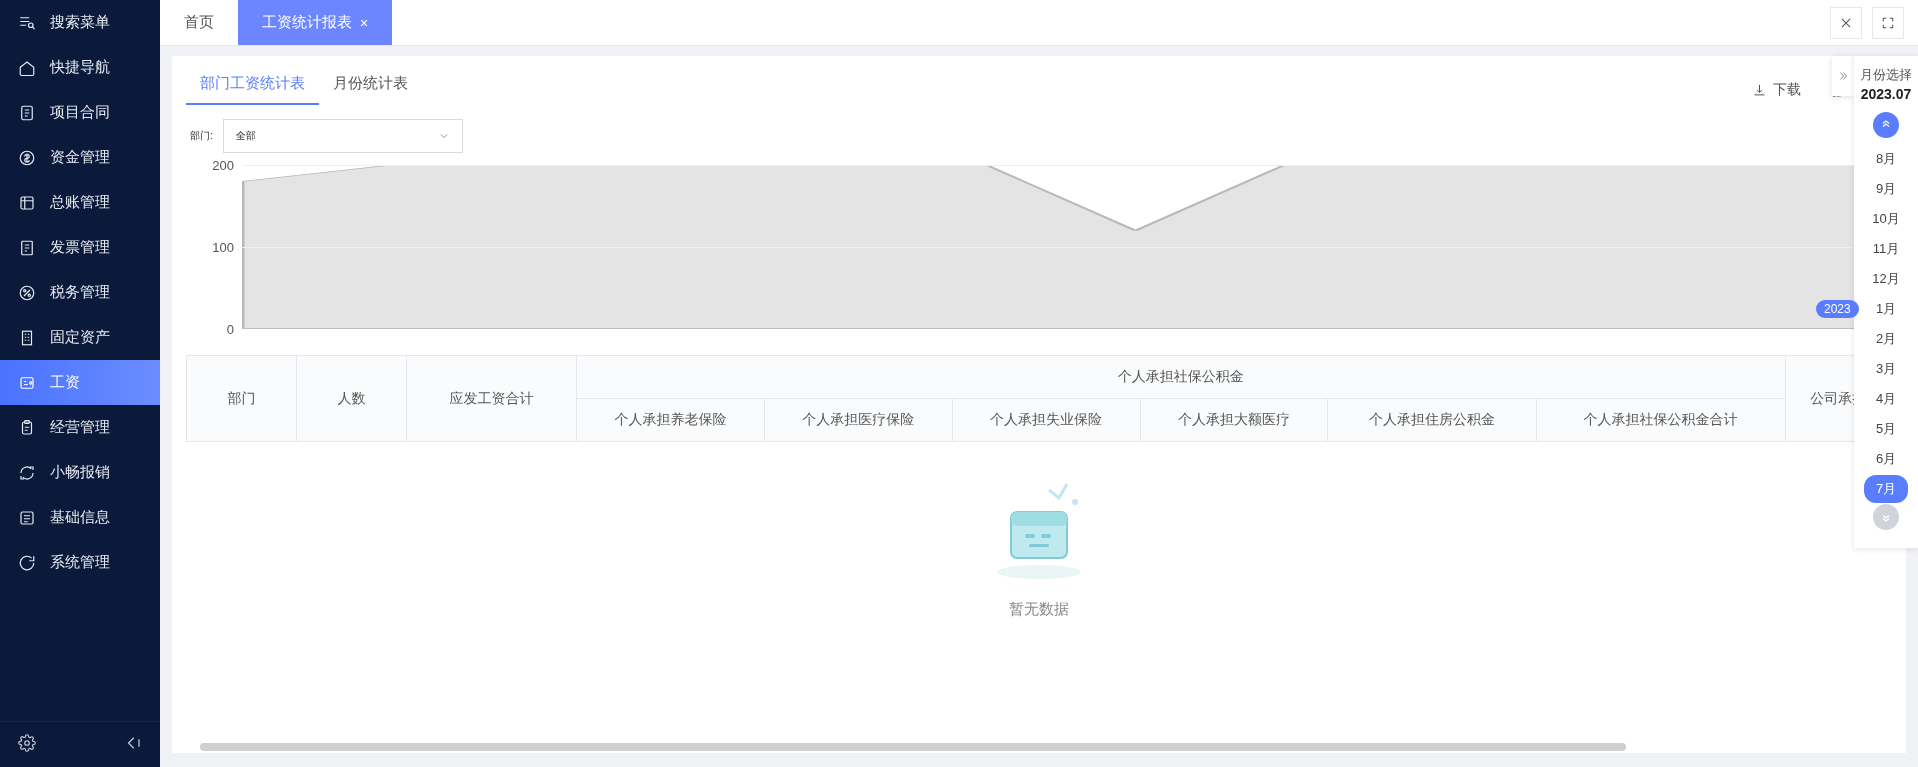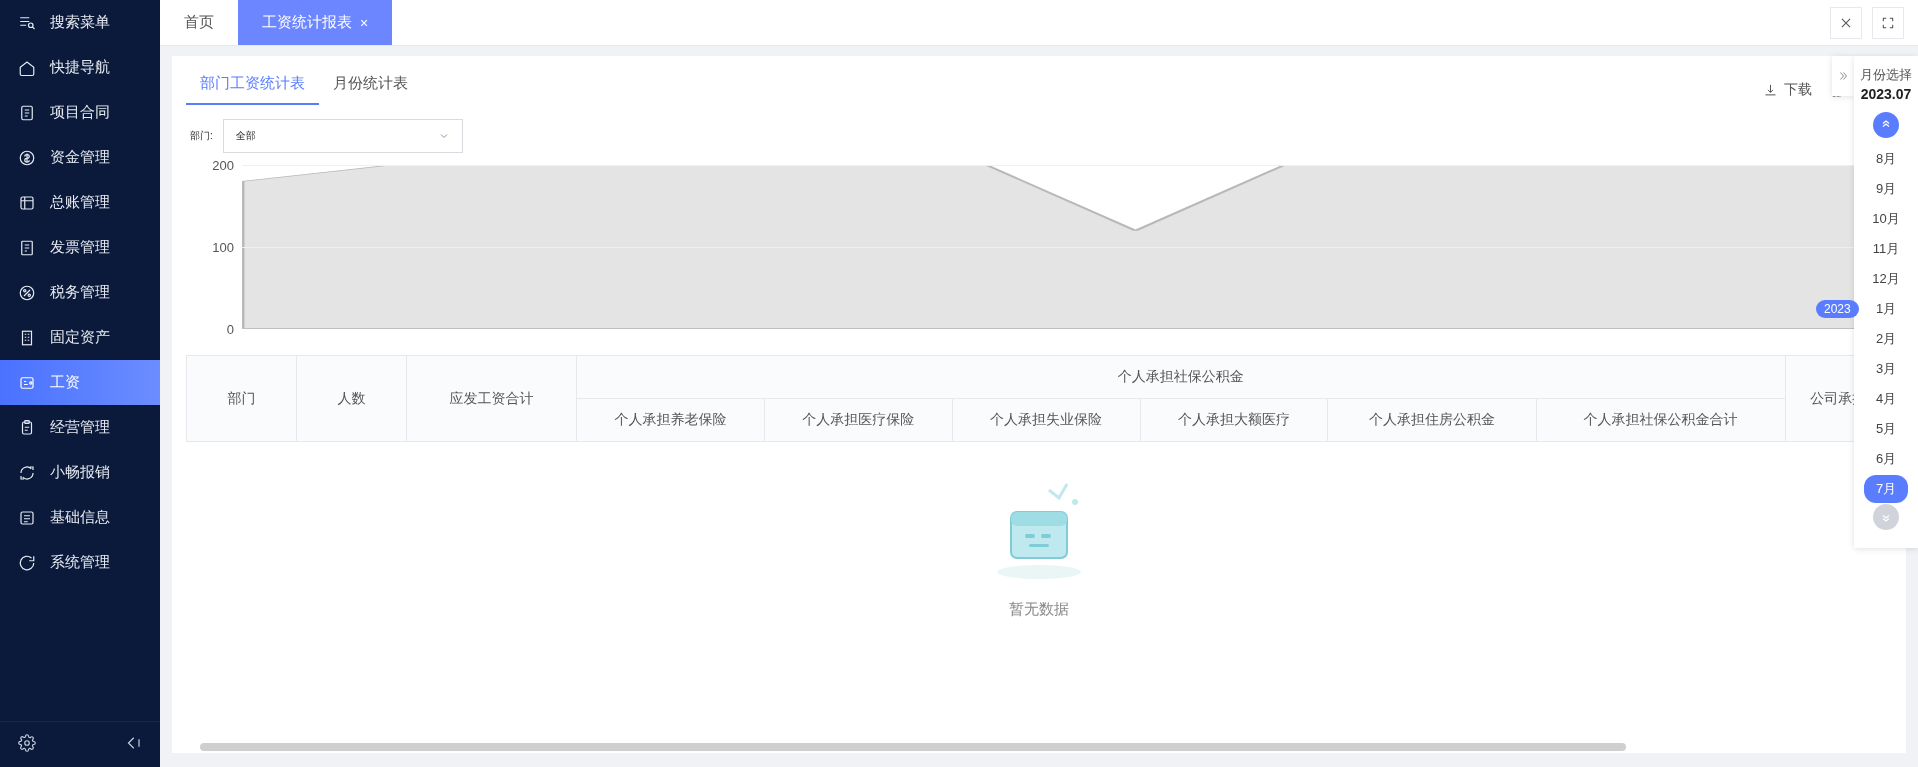--- a/index.html
+++ b/index.html
@@ -29,21 +29,21 @@
   .tabs-right .ibtn svg { width:14px; height:14px; stroke: currentColor; fill:none; stroke-width:1.8;}
 
   
   .content { flex:1; padding: 10px 12px 14px 12px; overflow: hidden; display:flex; }
   .card { background: #fff; flex:1; display:flex; flex-direction:column; position:relative; overflow:hidden; }
 
   
   .inner-tabs-row { display:flex; align-items:flex-end; padding: 10px 14px 0 14px; }
   .inner-tab { padding: 8px 14px 10px; font-size: 15px; color: #555; cursor:pointer; }
   .inner-tab.active { color: #5a7dff; border-bottom: 2px solid #5a7dff; }
-  .toolbar-right { margin-left:auto; display:flex; align-items:center; gap: 19px; padding-right: 12px; padding-bottom: 6px;}
+  .toolbar-right { margin-left:auto; display:flex; align-items:center; gap: 30px; padding-right: 12px; padding-bottom: 6px;}
   .tool-link { display:flex; align-items:center; gap:6px; color:#555; font-size:14px; cursor:pointer;}
   .tool-link svg { width:15px; height:15px; stroke: currentColor; fill:none; stroke-width:1.6;}
 
   
   .filter-row { display:flex; align-items:center; gap:10px; padding: 14px 18px 6px; font-size:10px;}
   .select { border:1px solid #d9dbe0; min-width: 240px; height:34px; display:flex; align-items:center; justify-content:space-between; padding: 0 12px; cursor:pointer; background:#fff;}
   .select svg { width:12px; height:12px; stroke:#888; fill:none; stroke-width:1.8;}
 
   
   .chart-zone { padding: 6px 18px 10px; }

